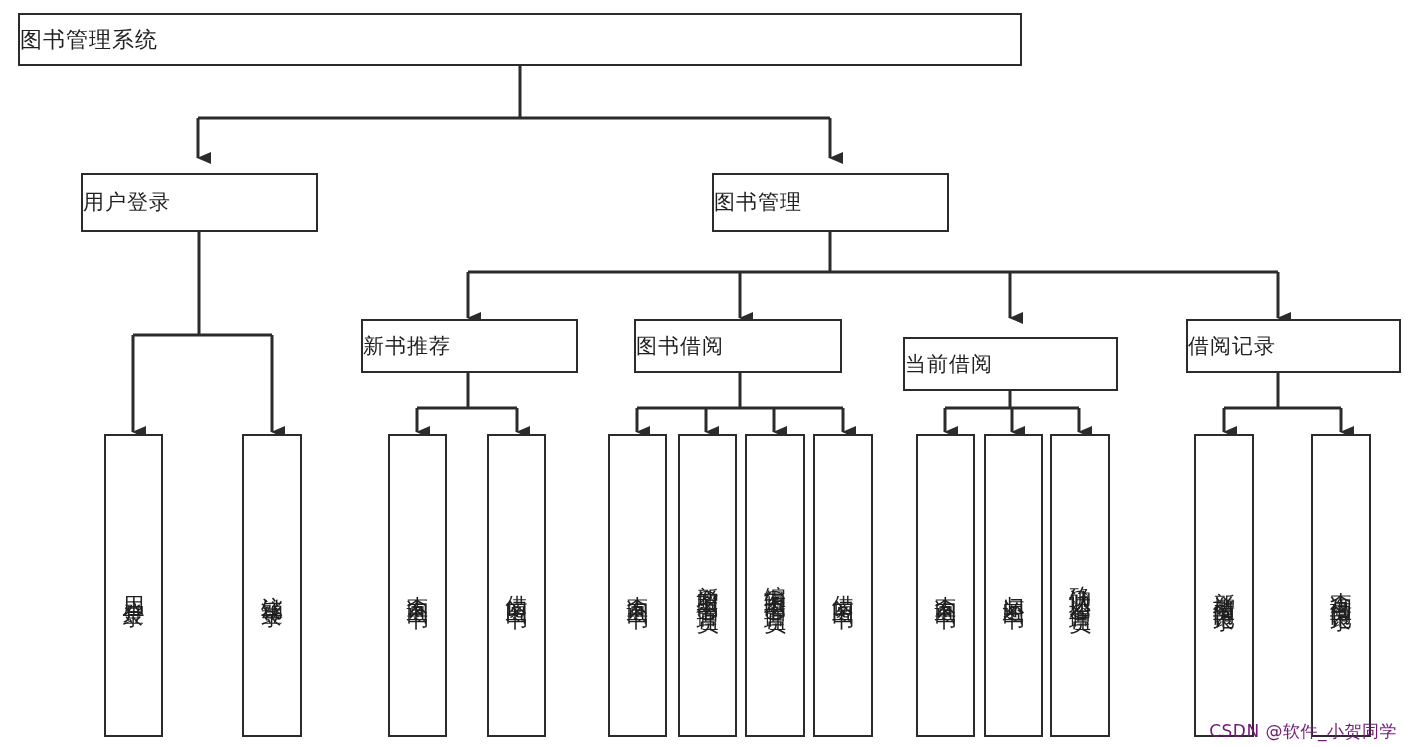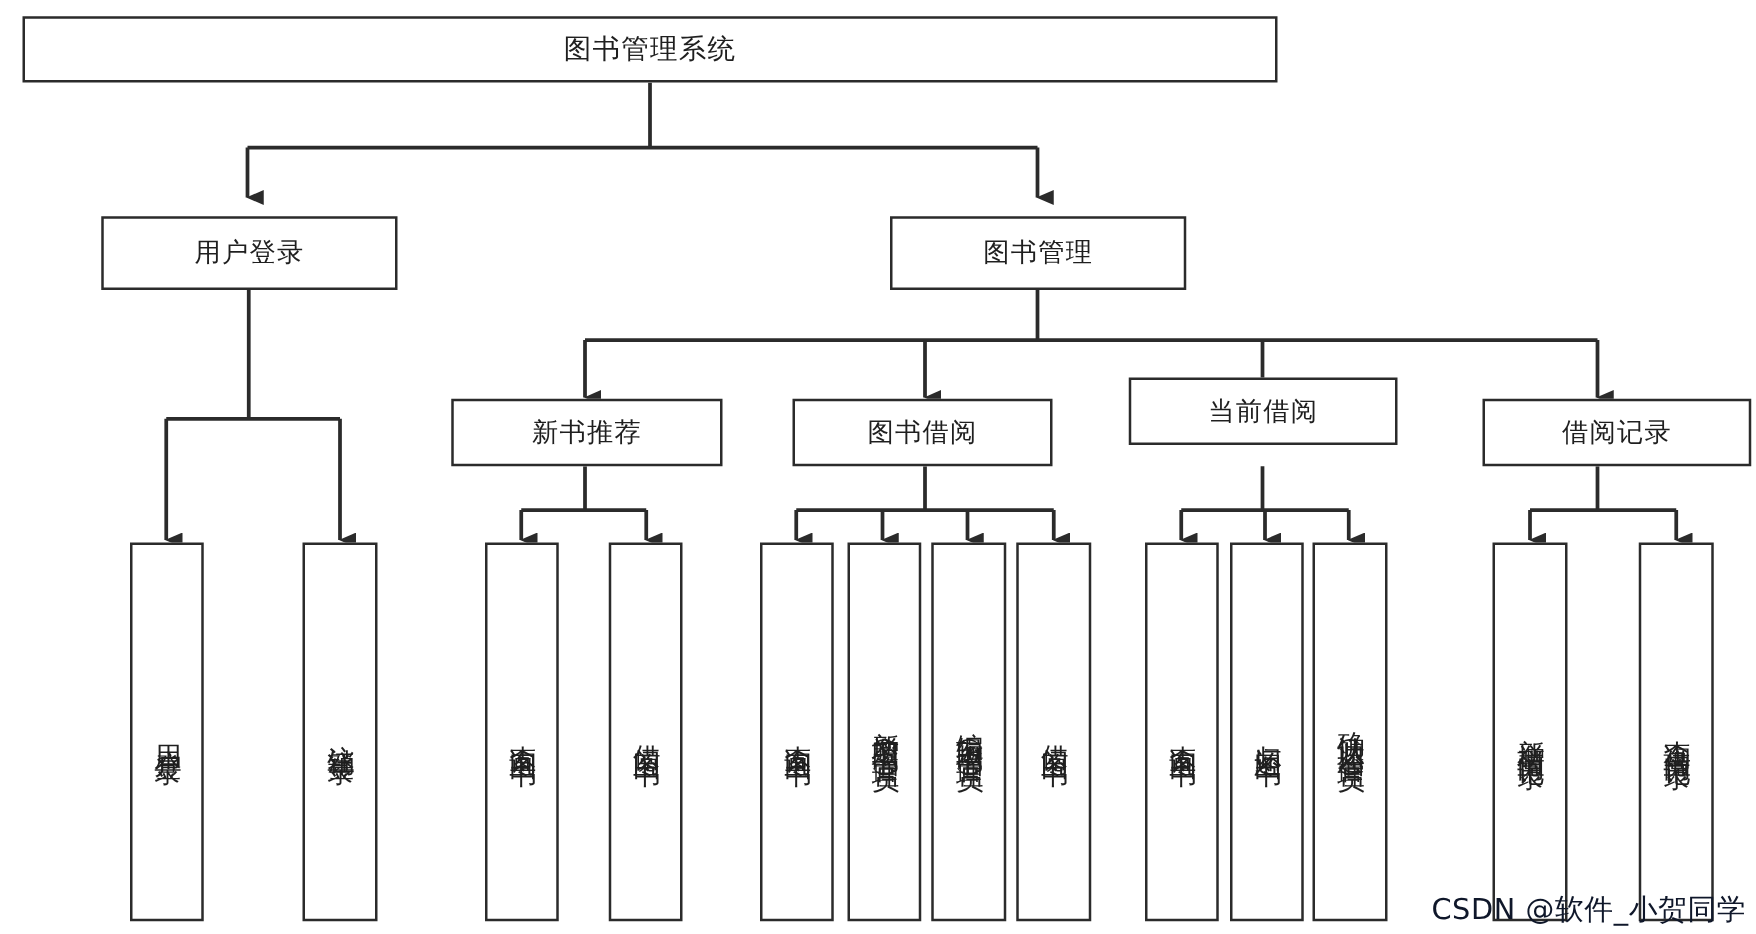--- a/index.html
+++ b/index.html
@@ -21,21 +21,20 @@
     width:1405px; height:747px;
     pointer-events:none;
   }
   .node{
     position:absolute;
     box-sizing:border-box;
     background:#ffffff;
     border:2px solid #2b2b2b;
     display:flex;
     align-items:center;
-    justify-content:center;
     text-align:center;
   }
   .node .label{
     font-size:21px;
     line-height:1.15;
     letter-spacing:1px;
     color:#1f1f1f;
     white-space:nowrap;
   }
   .node.root .label{font-size:22px;}
@@ -51,22 +50,22 @@
     font-size:22px;
     line-height:1.08;
     letter-spacing:4px;
     white-space:nowrap;
     -webkit-text-orientation:upright;
   }
   .watermark{
     position:absolute;
     right:8px;
     bottom:4px;
-    font-size:23px;
-    color:#0f172a;
+    font-size:17px;
+    color:#701a75;
     letter-spacing:0.5px;
     white-space:nowrap;
     font-family:"DejaVu Sans","Liberation Sans",sans-serif;
   }
 </style>
 </head>
 <body>
 
 <div id="canvas">
 
@@ -130,21 +129,21 @@
   <div class="node lvl2" style="left:361px; top:319px; width:217px; height:54px;">
     <span class="label">新书推荐</span>
   </div>
 
   <div class="node lvl2" style="left:712px; top:173px; width:237px; height:59px;">
     <span class="label">图书管理</span>
   </div>
   <div class="node lvl2" style="left:634px; top:319px; width:208px; height:54px;">
     <span class="label">图书借阅</span>
   </div>
-  <div class="node lvl2" style="left:903px; top:302px; width:215px; height:54px;">
+  <div class="node lvl2" style="left:903px; top:337px; width:215px; height:54px;">
     <span class="label">当前借阅</span>
   </div>
   <div class="node lvl2" style="left:1172px; top:319px; width:215px; height:54px;margin-left:14px;">
     <span class="label">借阅记录</span>
   </div>
 
   <div class="node leaf" style="left:104px; top:434px; width:59px; height:303px;">
     <span class="label">用户登录</span>
   </div>
   <div class="node leaf" style="left:242px; top:434px; width:60px; height:303px;">

